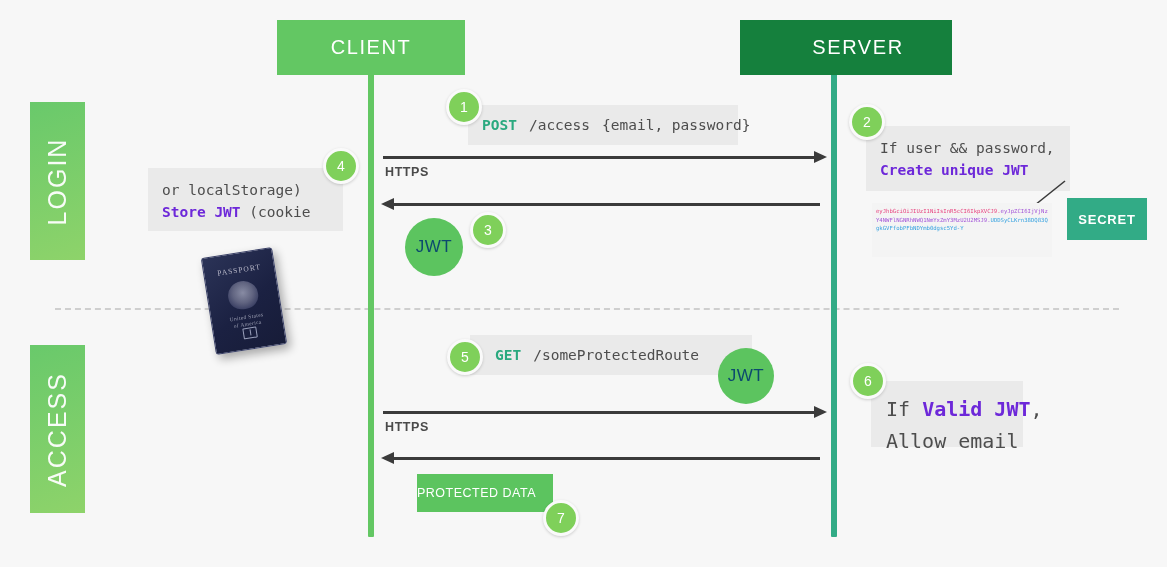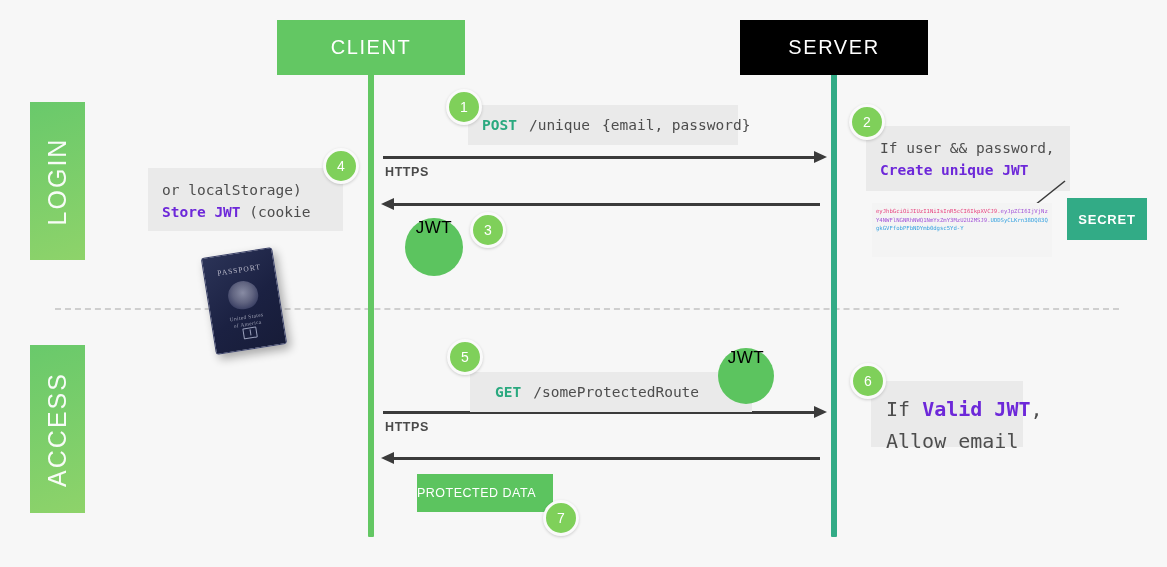--- a/index.html
+++ b/index.html
@@ -21,21 +21,21 @@
 
   
   .actor {
     position: absolute;
     display: flex; align-items: center; justify-content: center;
     color: #ffffff;
     letter-spacing: 1.6px;
     font-size: 20px;
   }
   .actor.client { left: 277px; top: 20px; width: 188px; height: 55px; background: #63c763; }
-  .actor.server { left: 740px; top: 20px; width: 188px; height: 55px; background: #000000; }
+  .actor.server { left: 740px; top: 20px; width: 188px; height: 55px; background: #15803d; padding-left: 24px; }
 
   
   .phase {
     position: absolute; left: 30px; width: 55px;
     background: linear-gradient(160deg, #69c96b 0%, #8ed36a 100%);
     display: flex; align-items: center; justify-content: center;
   }
   .phase.login  { top: 102px; height: 158px; }
   .phase.access { top: 345px; height: 168px; }
   .phase .vlabel {
@@ -99,21 +99,21 @@
     left: 866px; top: 126px; width: 204px; height: 65px;
     padding: 11px 0 0 14px; font-size: 14.5px; line-height: 1.55;
   }
 
   .panel.p-store {
     left: 148px; top: 168px; width: 195px; height: 63px;
     padding: 11px 0 0 14px; font-size: 14.5px; line-height: 1.55;
   }
 
   .panel.p-get {
-    left: 470px; top: 372px; width: 282px; height: 40px;
+    left: 470px; top: 335px; width: 282px; height: 40px;
     display: flex; align-items: center; padding-left: 25px;
     font-size: 14.5px;
   }
   .panel.p-get .sp { display: inline-block; width: 12px; }
 
   .panel.p-server2 {
     left: 871px; top: 381px; width: 152px; height: 66px;
     padding: 12px 0 0 15px; font-size: 20px; line-height: 1.6;
   }
 
@@ -141,22 +141,22 @@
   .secret {
     position: absolute; left: 1067px; top: 198px; width: 80px; height: 42px;
     background: #32ab86; color: #fff;
     display: flex; align-items: center; justify-content: center;
     font-size: 13px; letter-spacing: .8px; font-weight: bold;
   }
 
   
   .jwt-circle {
     position: absolute; border-radius: 50%;
-    background: #5cc45f; color: #000000;
-    display: flex; align-items: flex-start; justify-content: center;
+    background: #5cc45f; color: #0c4a6e;
+    display: flex; align-items: center; justify-content: center;
     letter-spacing: .6px;
   }
   .jwt-circle.c1 { left: 405px; top: 218px; width: 58px; height: 58px; font-size: 17px; }
   .jwt-circle.c2 { left: 718px; top: 348px; width: 56px; height: 56px; font-size: 17px; }
 
   
   .protected {
     position: absolute; left: 417px; top: 474px; width: 136px; height: 38px;
     background: #5cc45f; color: #fff;
     display: flex; align-items: center; 
@@ -255,21 +255,21 @@
       <span class="head"></span>
     </div>
   <div class="arrow left  a4">
       <span class="head"></span>
     </div>
 
   <div class="https-label h1">HTTPS</div>
   <div class="https-label h2">HTTPS</div>
 
   <div class="panel p-login">
-    <span class="mono-line"><span class="verb">POST</span><span class="sp"></span><span>/unique</span><span class="sp"></span><span>{email, password}</span></span>
+    <span class="mono-line"><span class="verb">POST</span><span class="sp"></span><span>/access</span><span class="sp"></span><span>{email, password}</span></span>
   </div>
   <div class="step s1">1</div>
 
   <div class="panel p-server1">
     <div class="mono-line">If user &amp;&amp; password,</div>
     <div class="mono-line"><b>Create unique JWT</b></div>
   </div>
   <div class="step s2">2</div>
 
   <svg class="token-pointer" viewBox="0 0 48 36">

